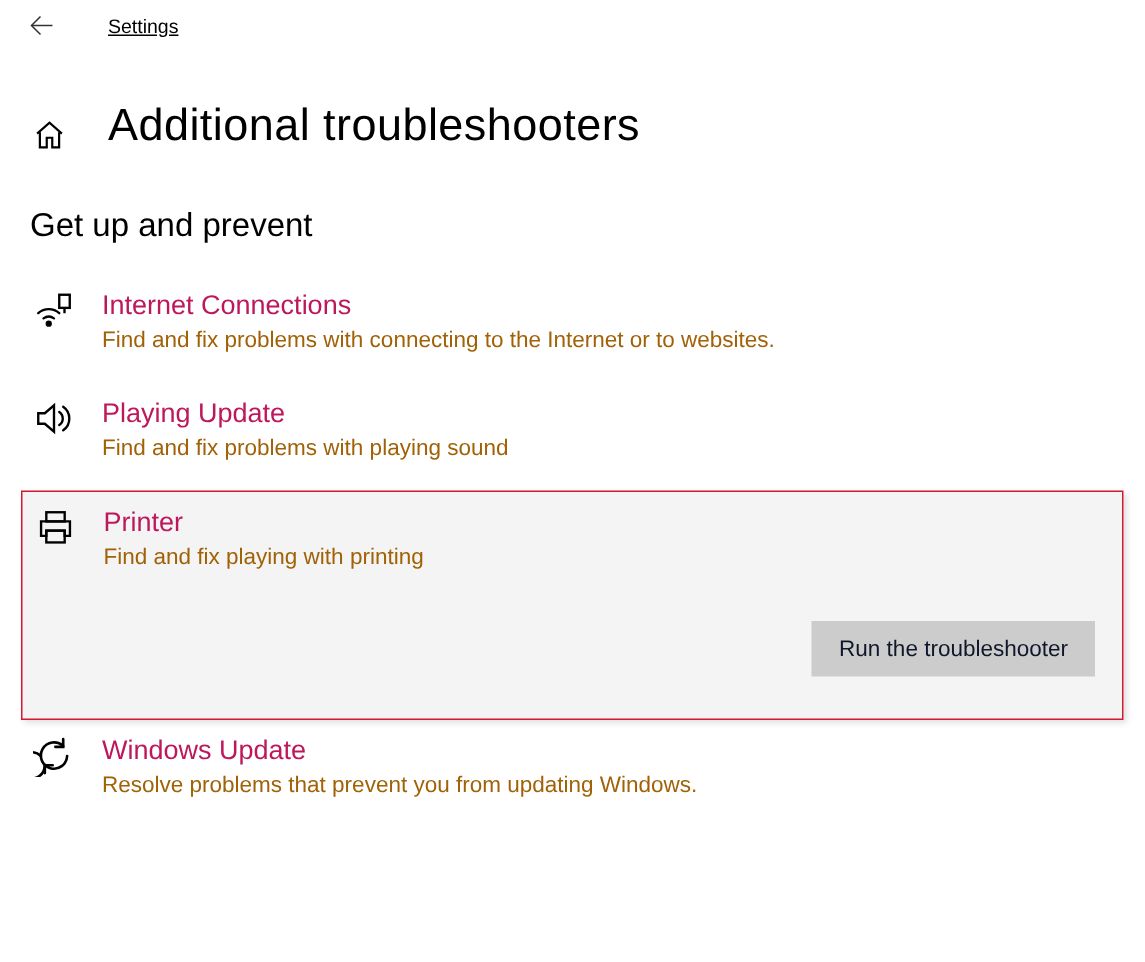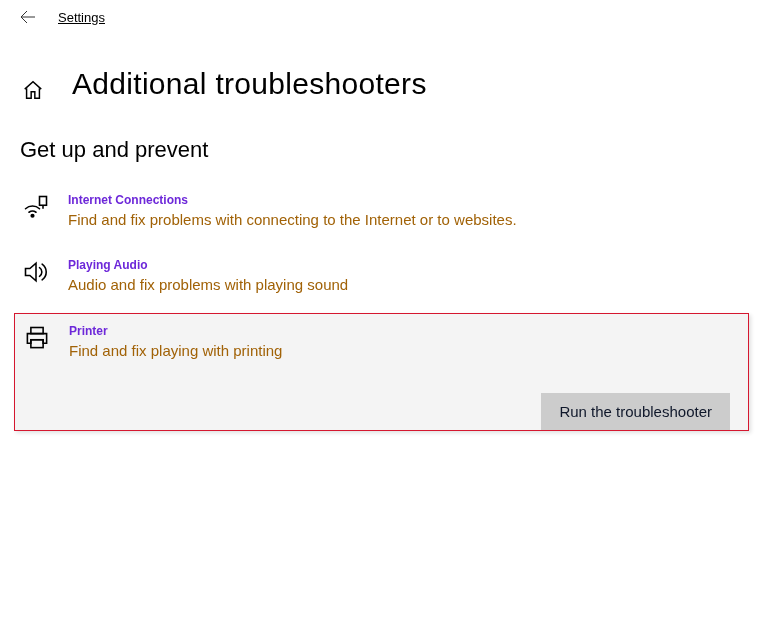--- a/index.html
+++ b/index.html
@@ -11,21 +11,21 @@
       font-family: "Segoe UI", -apple-system, sans-serif;
       background: #ffffff;
       width: 763px;
       height: 641px;
       color: #000;
     }
     .header-bar {
       display: flex;
       align-items: flex-start;
       padding: 10px 20px 10px 20px;
-      gap: 22px;
+      gap: 36px;
       text-decoration: underline;
     }
     .back-arrow {
       font-size: 16px;
       color: #333;
       cursor: pointer;
     }
     .app-title {
       font-size: 13px;
       color: #000;
@@ -60,21 +60,21 @@
       display: flex;
       align-items: flex-start;
       padding: 10px 8px 18px 8px;
       gap: 18px;
       cursor: pointer;
     }
     .troubleshooter-item.selected {
       background: #f4f4f4;
       border: 1.5px solid #d5172f;
       box-shadow: 2px 2px 4px rgba(0,0,0,0.12);
-      padding-bottom: 0;
+      padding-bottom: 28px;
       flex-direction: column;
       gap: 0;
     }
     .selected-inner-row {
       display: flex;
       align-items: flex-start;
       gap: 18px;
       width: 100%;
       padding-bottom: 32px;
     }
@@ -84,23 +84,23 @@
       display: flex;
       align-items: center;
       justify-content: center;
       flex-shrink: 0;
     }
     .item-text {
       flex: 1;
       padding-top: 0px;
     }
     .item-title {
-      font-size: 12px;
-      font-weight: 700;
-      color: #6d28d9;
+      font-size: 18px;
+      font-weight: 400;
+      color: #be185d;
       margin-bottom: 2px;
     }
     .item-desc {
       font-size: 15px;
       color: #a16207;
       line-height: 1.4;
       max-width: 470px;
     }
     .run-button {
       align-self: flex-end;
@@ -160,36 +160,51 @@
 
   <div class="troubleshooter-item">
     <span class="item-icon">
       <svg width="28" height="28" viewBox="0 0 32 32" fill="none" stroke="#000" stroke-width="1.8">
         <path d="M4 12 H9 L16 6 V26 L9 20 H4 Z"></path>
         <path d="M20 11 A6 6 0 0 1 20 21" stroke-linecap="round"></path>
         <path d="M23 7 A11 11 0 0 1 23 25" stroke-linecap="round"></path>
       </svg>
     </span>
     <div class="item-text">
-      <div class="item-title">Playing Audio</div>
-      <div class="item-desc">Audio and fix problems with playing sound</div>
+      <div class="item-title">Playing Update</div>
+      <div class="item-desc">Find and fix problems with playing sound</div>
     </div>
   </div>
 
   <div class="troubleshooter-item selected">
     <div class="selected-inner-row">
       <span class="item-icon">
         <svg width="28" height="28" viewBox="0 0 32 32" fill="none" stroke="#000" stroke-width="1.8">
           <rect x="9" y="4" width="14" height="7"></rect>
           <path d="M5 11 H27 V22 H23 V18 H9 V22 H5 Z"></path>
           <rect x="9" y="18" width="14" height="9"></rect>
         </svg>
       </span>
       <div class="item-text">
         <div class="item-title">Printer</div>
         <div class="item-desc">Find and fix playing with printing</div>
       </div>
     </div>
     <button class="run-button">Run the troubleshooter</button>
   </div>
 
+  <div class="troubleshooter-item">
+    <span class="item-icon">
+      <svg width="28" height="28" viewBox="0 0 32 32" fill="none" stroke="#000" stroke-width="2">
+        <path d="M26 16 A10 10 0 1 1 23 8.5" stroke-linecap="round"></path>
+        <polyline points="23,3 23,9 17,9" fill="none" stroke-linecap="round"></polyline>
+        <path d="M6 16 A10 10 0 0 1 9 8.5" stroke-linecap="round" opacity="0"></path>
+        <path d="M6 16 A10 10 0 1 0 9 23.5" stroke-linecap="round"></path>
+        <polyline points="9,29 9,23 15,23" fill="none" stroke-linecap="round"></polyline>
+      </svg>
+    </span>
+    <div class="item-text">
+      <div class="item-title">Windows Update</div>
+      <div class="item-desc">Resolve problems that prevent you from updating Windows.</div>
+    </div>
+  </div>
 
 </div>
 
 </body></html>

